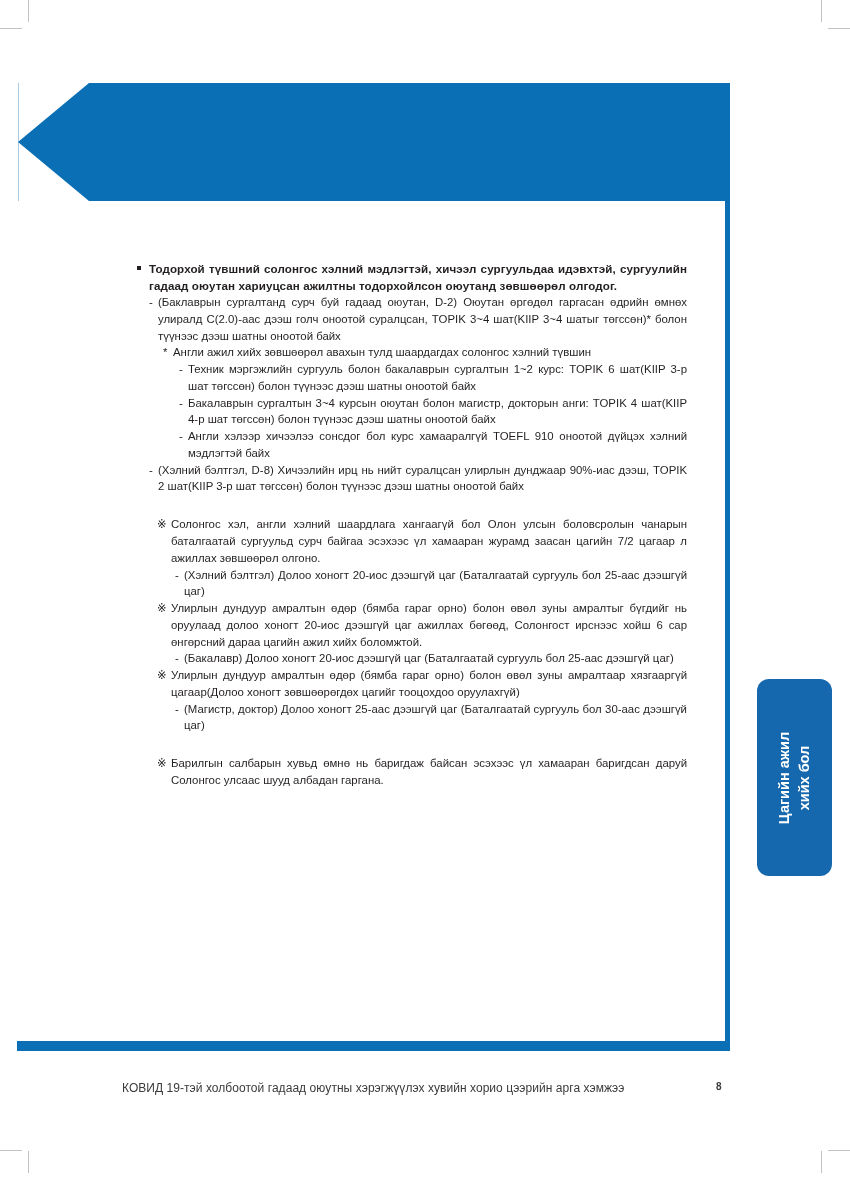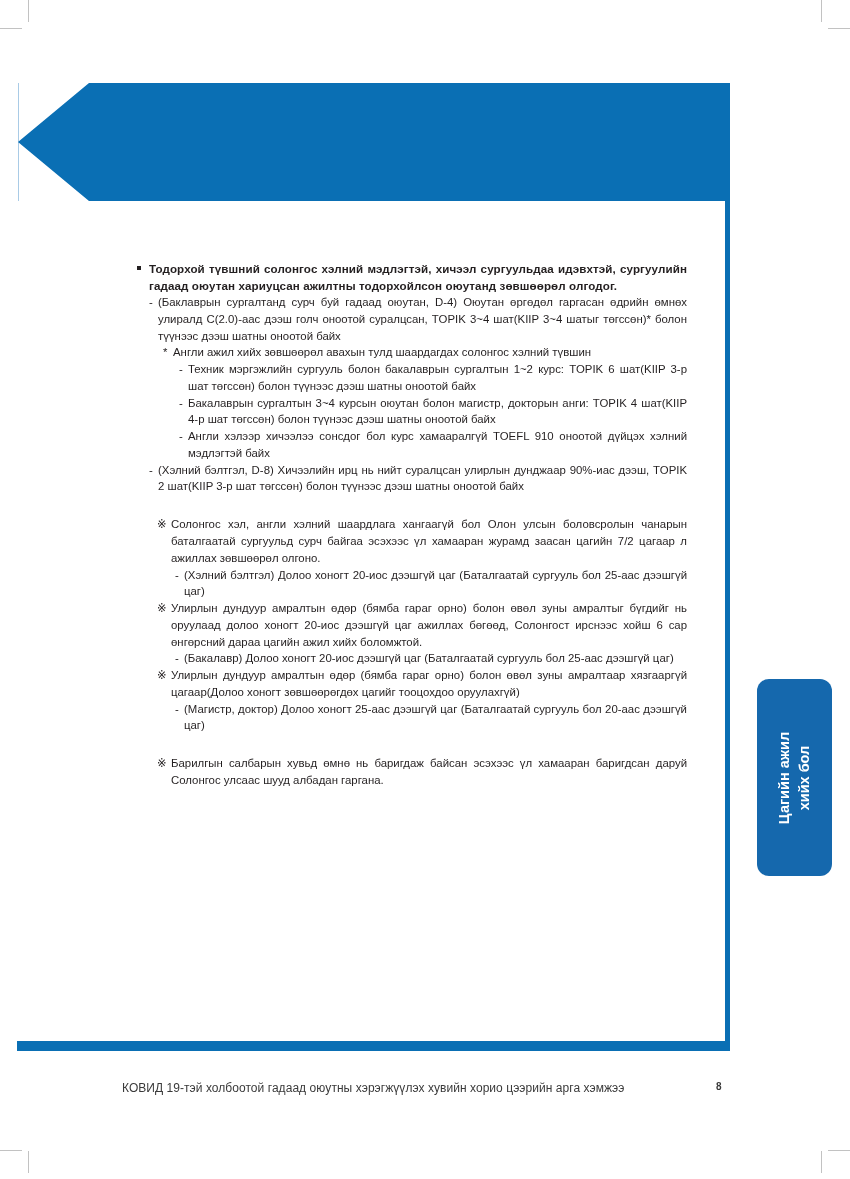--- a/index.html
+++ b/index.html
@@ -208,21 +208,21 @@
       <span class="l2">хийх бол</span>
     </div>
   </div>
 
   <div id="content">
 
     <div class="bullet-row">Тодорхой түвшний солонгос хэлний мэдлэгтэй, хичээл сургуульдаа идэвхтэй, сургуулийн гадаад оюутан хариуцсан ажилтны тодорхойлсон оюутанд зөвшөөрөл олгодог.</div>
 
     <div class="lvl i1">
       <span class="mk">-</span>
-      <span class="tx">(Баклаврын сургалтанд сурч буй гадаад оюутан, D-4) Оюутан өргөдөл гаргасан өдрийн өмнөх улиралд C(2.0)-аас дээш голч оноотой суралцсан, TOPIK 3~4 шат(KIIP 3~4 шатыг төгссөн)* болон түүнээс дээш шатны оноотой байх</span>
+      <span class="tx">(Баклаврын сургалтанд сурч буй гадаад оюутан, D-2) Оюутан өргөдөл гаргасан өдрийн өмнөх улиралд C(2.0)-аас дээш голч оноотой суралцсан, TOPIK 3~4 шат(KIIP 3~4 шатыг төгссөн)* болон түүнээс дээш шатны оноотой байх</span>
     </div>
 
     <div class="lvl i2">
       <span class="mk">*</span>
       <span class="tx">Англи ажил хийх зөвшөөрөл авахын тулд шаардагдах солонгос хэлний түвшин</span>
     </div>
 
     <div class="lvl i3">
       <span class="mk">-</span>
       <span class="tx">Техник мэргэжлийн сургууль болон бакалаврын сургалтын 1~2 курс: TOPIK 6 шат(KIIP 3-р шат төгссөн) болон түүнээс дээш шатны оноотой байх</span>
@@ -266,21 +266,21 @@
       <span class="tx">(Бакалавр) Долоо хоногт 20-иос дээшгүй цаг (Баталгаатай сургууль бол 25-аас дээшгүй цаг)</span>
     </div>
 
     <div class="lvl i1b">
       <span class="mk">※</span>
       <span class="tx">Улирлын дундуур амралтын өдөр (бямба гараг орно) болон өвөл зуны амралтаар хязгааргүй цагаар(Долоо хоногт зөвшөөрөгдөх цагийг тооцохдоо оруулахгүй)</span>
     </div>
 
     <div class="lvl i2b">
       <span class="mk">-</span>
-      <span class="tx">(Магистр, доктор) Долоо хоногт 25-аас дээшгүй цаг (Баталгаатай сургууль бол 20-аас дээшгүй цаг)</span>
+      <span class="tx">(Магистр, доктор) Долоо хоногт 25-аас дээшгүй цаг (Баталгаатай сургууль бол 30-аас дээшгүй цаг)</span>
     </div>
 
     <div class="gap-lg"></div>
 
 
     <div class="lvl i1b">
       <span class="mk">※</span>
       <span class="tx">Барилгын салбарын хувьд өмнө нь баригдаж байсан эсэхээс үл хамааран баригдсан даруй Солонгос улсаас шууд албадан гаргана.</span>
     </div>
 

